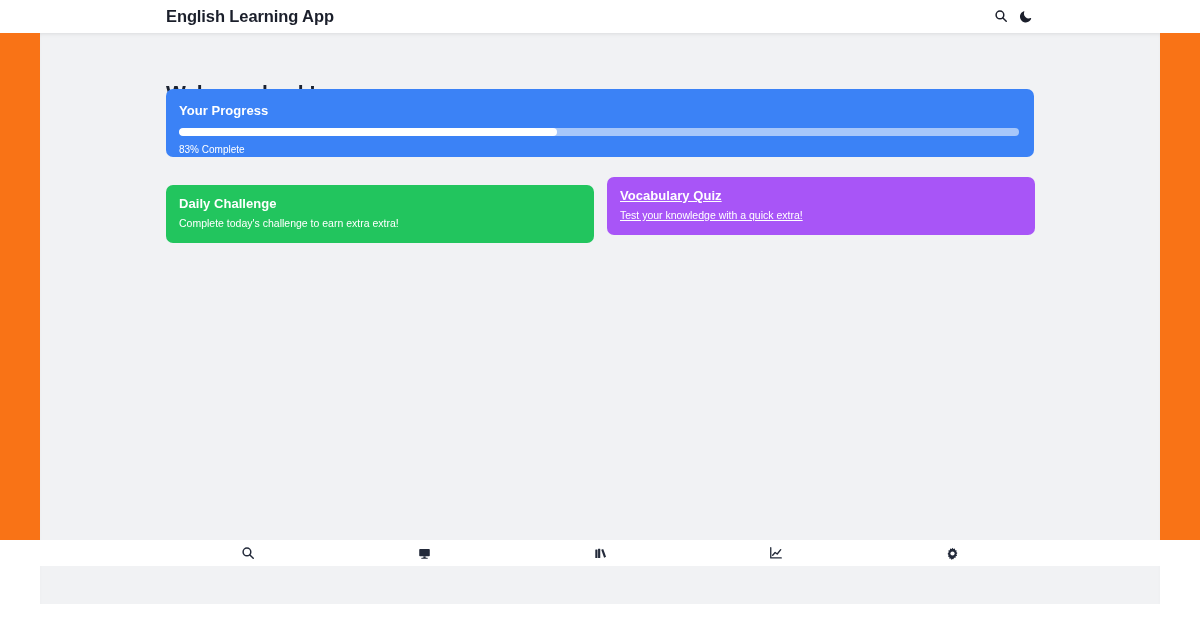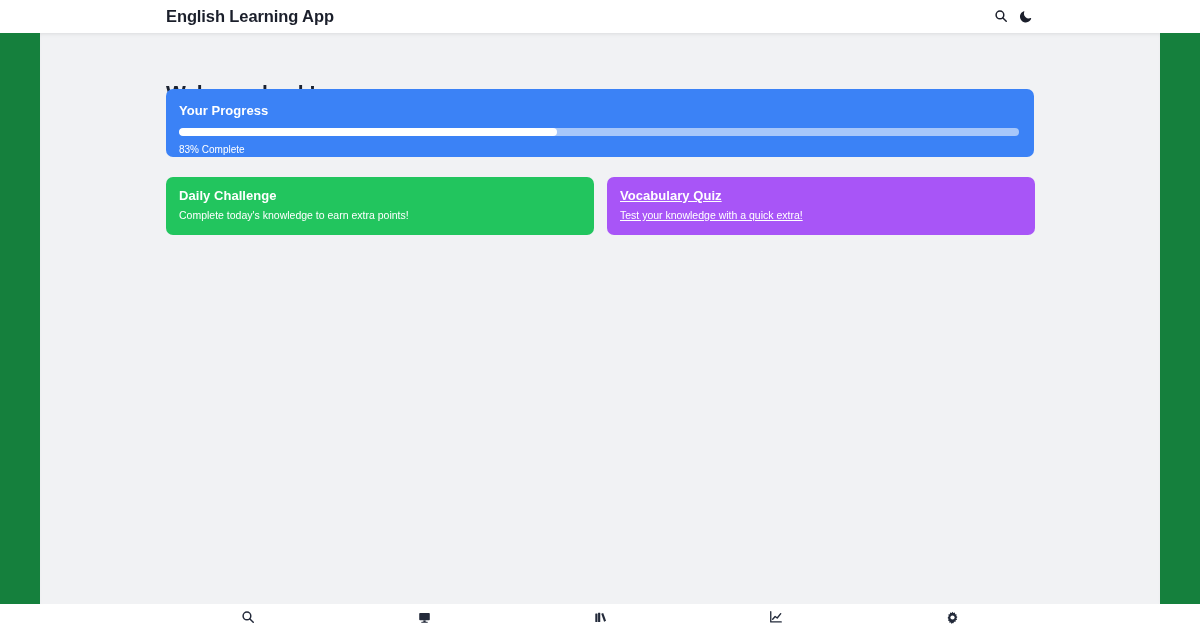--- a/index.html
+++ b/index.html
@@ -11,21 +11,21 @@
     width: 1200px;
     height: 630px;
     overflow: hidden;
     font-family: "Liberation Sans", sans-serif;
     -webkit-font-smoothing: antialiased;
   }
 
   .app {
     position: relative;
     width: 1200px;
-    height: 630px;
+    height: 566px;
     background: #ffffff;
     display: flex;
     flex-direction: column;
   }
 
   
   .header {
     position: relative;
     height: 33px;
     flex: 0 0 33px;
@@ -60,21 +60,21 @@
     justify-content: center;
     color: #1b1f2b;
     cursor: pointer;
   }
   .hdr-icon svg { display: block; }
 
   
   .content-wrap {
     position: relative;
     flex: 1 1 auto;
-    background: #15803d;
+    background: #f97316;
     padding-left: 13px;
   }
   .content {
     position: absolute;
     left: 40px;
     top: 0;
     width: 1120px;
     height: 571px;
     background: #f1f2f4;
     box-shadow: inset 0 3px 5px -3px rgba(0,0,0,0.13);
@@ -135,21 +135,21 @@
     font-size: 10px;
     line-height: 12px;
   }
 
   .mini-card {
     top: 144px;
     width: 428px;
     height: 58px;
     padding: 11px 13px;
   }
-  .mini-card.left  { left: 126px; }
+  .mini-card.left  { left: 126px; margin-top: 8px; }
   .mini-card.right { left: 567px; }
   .mini-card .card-sub { margin-top: 4px; }
 
   
   .bottom-nav {
     position: relative;
     flex: 0 0 26px;
     height: 26px;
     background: #ffffff;
     display: flex;
@@ -200,21 +200,21 @@
       <div class="card progress-card" id="progress-card" style="background: rgb(59, 130, 246);">
         <div class="card-title">Your Progress</div>
         <div class="progress-track" style="background: rgb(167, 199, 250);">
           <div class="progress-fill" id="progress-fill" style="width: 45%; background: rgb(255, 255, 255);"></div>
         </div>
         <div class="progress-label">83% Complete</div>
       </div>
 
       <div class="card mini-card left" id="card-0" style="background: rgb(34, 197, 94);">
         <div class="card-title">Daily Challenge</div>
-        <div class="card-sub">Complete today's knowledge to earn extra points!</div>
+        <div class="card-sub">Complete today's challenge to earn extra extra!</div>
       </div>
 
       <div class="card mini-card right" id="card-1" style="background: rgb(168, 85, 247); text-decoration: underline;">
         <div class="card-title">Vocabulary Quiz</div>
         <div class="card-sub">Test your knowledge with a quick extra!</div>
       </div>
 
     </div>
   </div>
 

